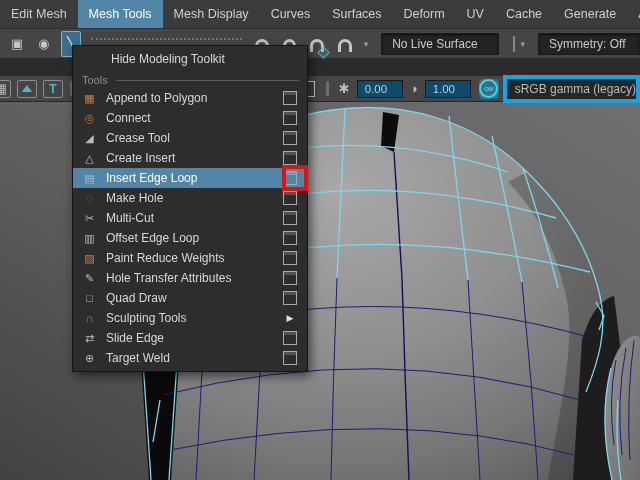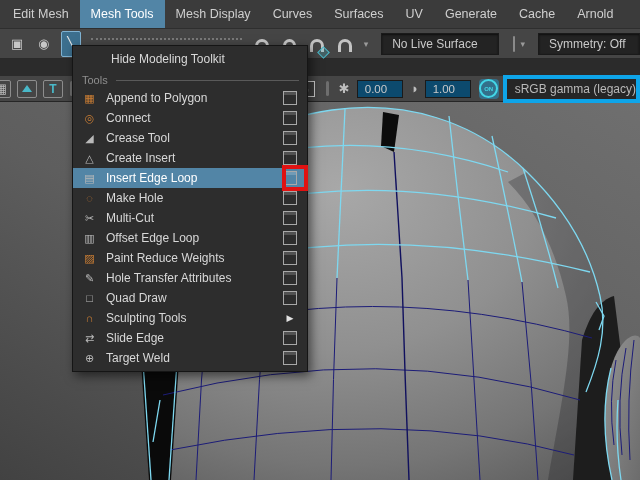--- a/index.html
+++ b/index.html
@@ -171,23 +171,24 @@
     </g>
   </svg>
 
   <div class="menubar">
     <div class="mb-spacer"></div>
     <div class="mb-item">Edit Mesh</div>
     <div class="mb-item active">Mesh Tools</div>
     <div class="mb-item">Mesh Display</div>
     <div class="mb-item">Curves</div>
     <div class="mb-item">Surfaces</div>
+    <div class="mb-item">Deform</div>
     <div class="mb-item">UV</div>
+    <div class="mb-item">Cache</div>
     <div class="mb-item">Generate</div>
-    <div class="mb-item">Cache</div>
     <div class="mb-item">Arnold</div>
 
   </div>
 
   <div class="toolbar">
     <span class="tb-icon">▣</span>
     <span class="tb-icon">◉</span>
     <span class="tb-icon selected">╲</span>
     <span class="dots"></span>
     <span class="magnet m-dot"></span>

